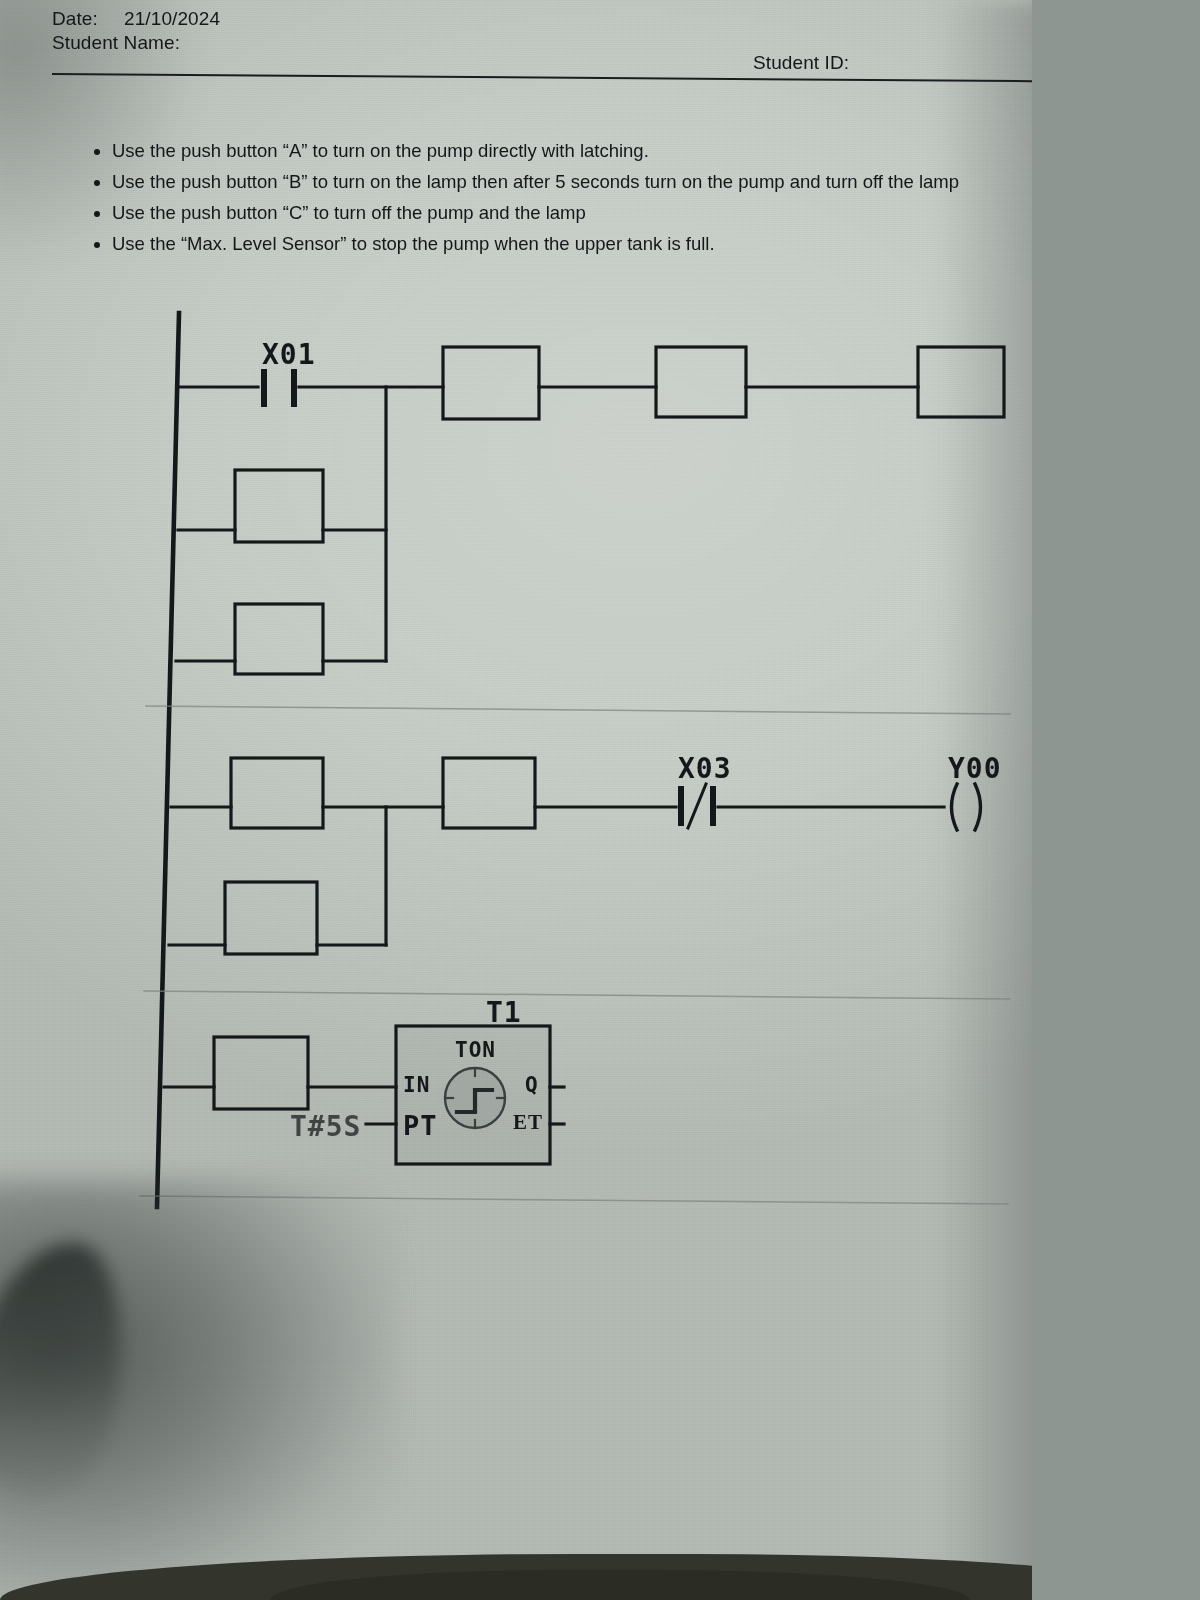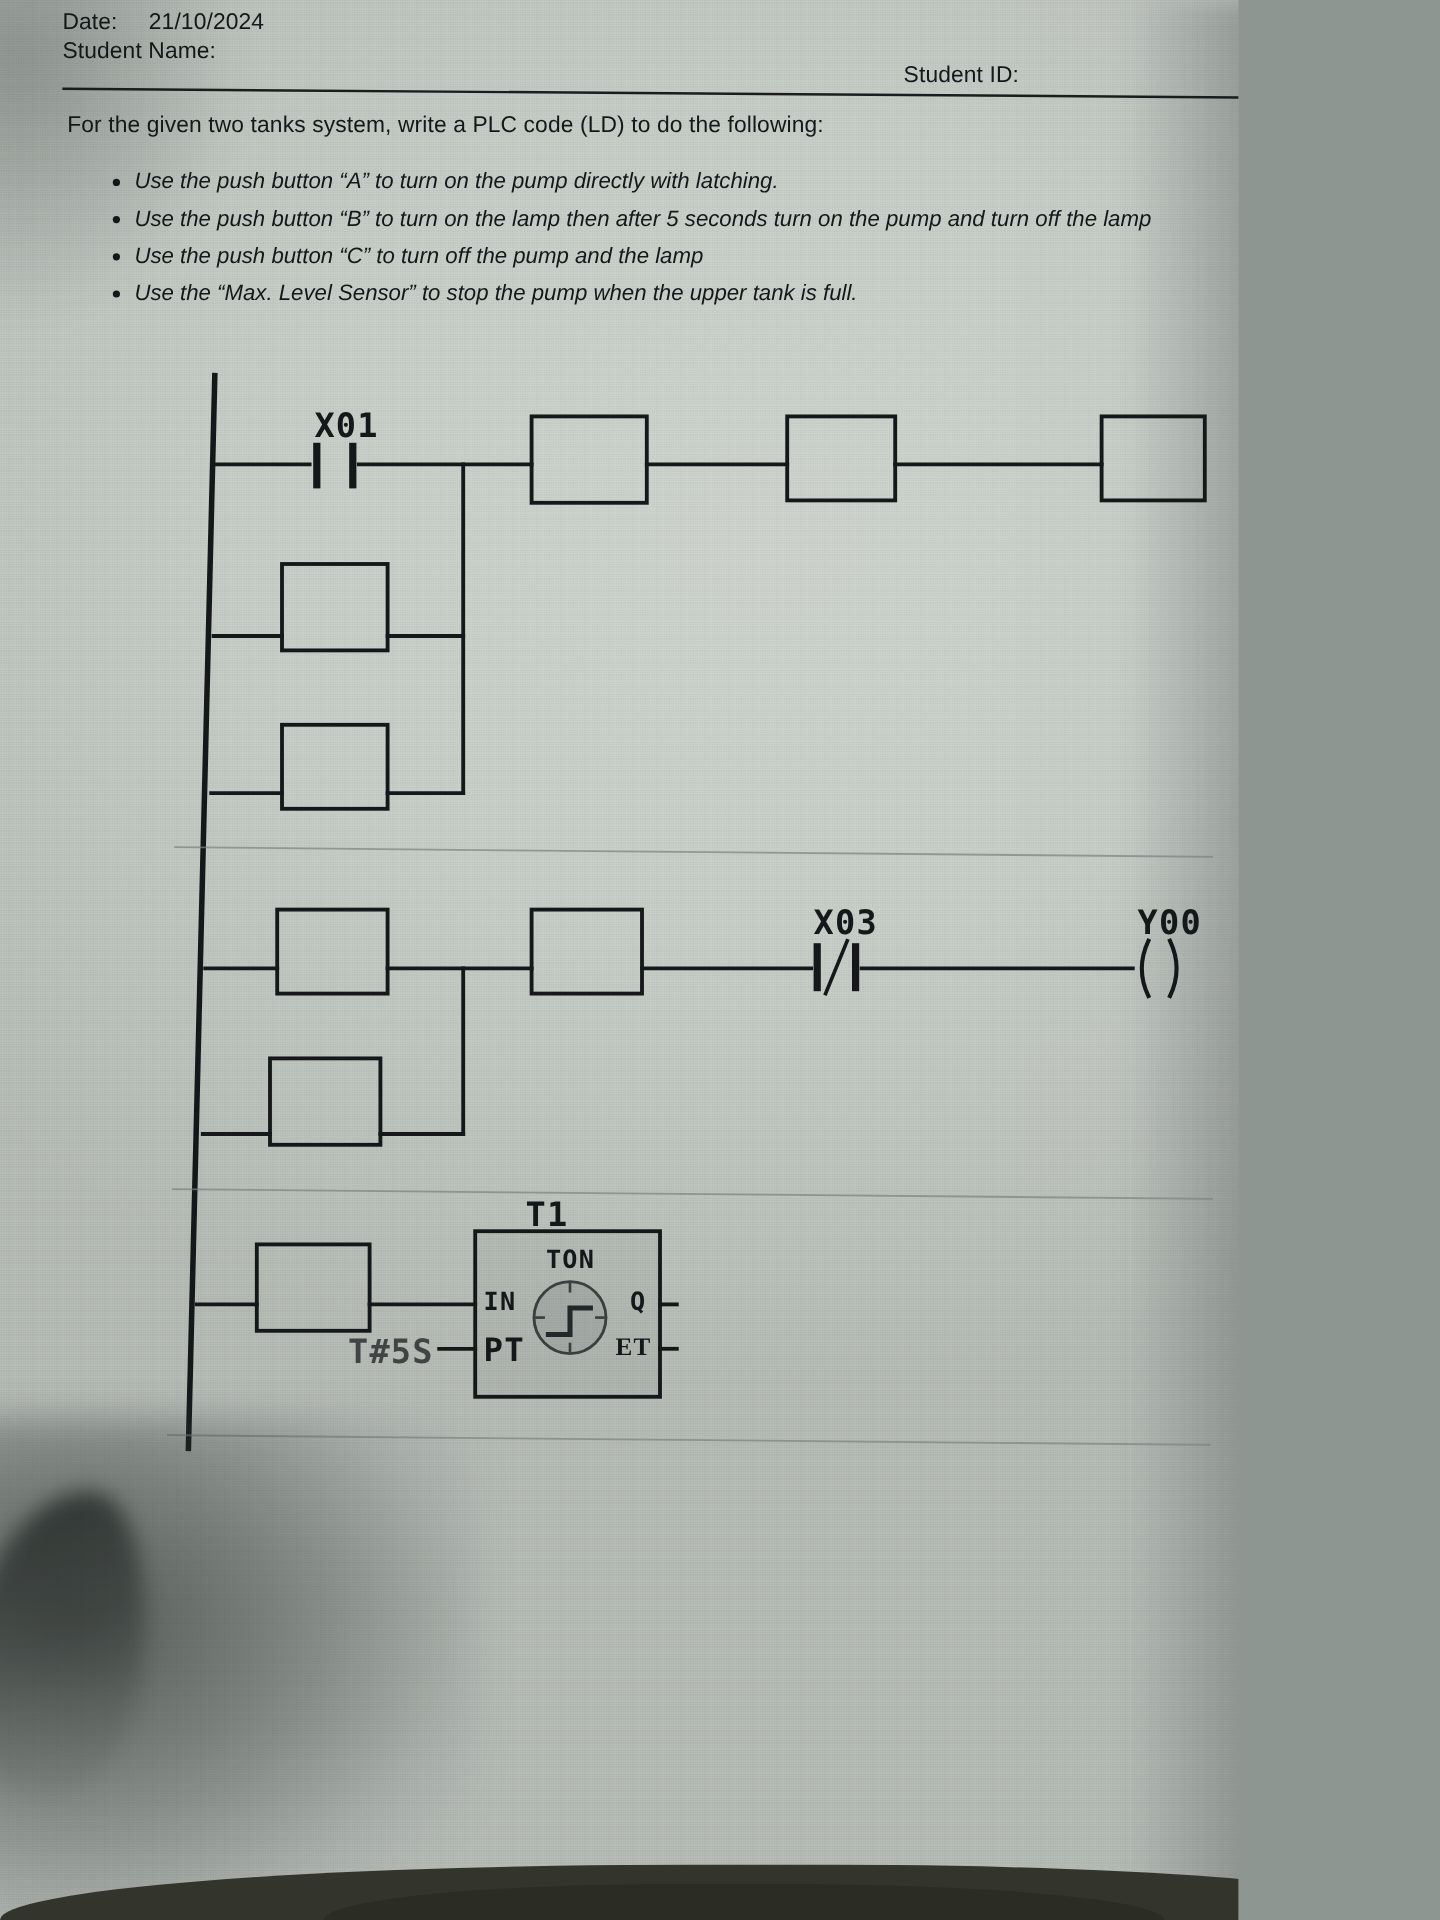--- a/index.html
+++ b/index.html
@@ -124,21 +124,20 @@
     position: absolute;
     left: 78px;
     top: 136px;
     width: 1080px;
   }
   .bullets li {
     font-size: 18.5px;
     line-height: 30px;
     margin: 0 0 1px 0;
     white-space: nowrap;
-    font-style: italic;
   }
   .bullets ul { margin: 0; padding-left: 34px; }
 
   
   .ladder {
     position: absolute;
     left: 0; top: 0;
     width: 1200px; height: 1600px;
     pointer-events: none;
   }
@@ -149,21 +148,21 @@
     font-family: "DejaVu Sans Mono", monospace;
     font-weight: bold;
     font-size: 28px;
     letter-spacing: 1px;
     color: #15181a;
     white-space: nowrap;
   }
   .lbl-x01 { left: 262px; top: 338px; }
   .lbl-x03 { left: 678px; top: 752px; }
   .lbl-y00 { left: 948px; top: 752px; }
-  .lbl-t1  { left: 438px; top: 996px; }
+  .lbl-t1  { left: 486px; top: 996px; }
   .lbl-ton { left: 455px; top: 1038px; font-size: 21px; }
   .lbl-in  { left: 403px; top: 1073px; font-size: 21px; }
   .lbl-pt  { left: 403px; top: 1110px; font-size: 27px; }
   .lbl-q   { left: 525px; top: 1073px; font-size: 21px; }
   .lbl-et  { left: 513px; top: 1110px; font-size: 21px; font-family: Liberation Serif, serif; }
   .lbl-pt-val {
     left: 290px; top: 1110px;
     font-size: 28px;
     opacity: .72;
   }
@@ -178,21 +177,20 @@
   <div class="shadow-right-edge"></div>
 
   <div class="txt date-label">Date:</div>
   <div class="txt date-value">21/10/2024</div>
 
   <div class="txt sn-label">Student Name:</div>
   <div class="txt sid-label">Student ID:</div>
   <div class="underline-1"></div>
   <div class="tick-right">.</div>
 
-  <div class="txt prompt">For the given two tanks system, write a PLC code (LD) to do the following:</div>
 
   <div class="bullets">
     <ul>
       <li>Use the push button “A” to turn on the pump directly with latching.</li>
       <li>Use the push button “B” to turn on the lamp then after 5 seconds turn on the pump and turn off the lamp</li>
       <li>Use the push button “C” to turn off the pump and the lamp</li>
       <li>Use the “Max. Level Sensor” to stop the pump when the upper tank is full.</li>
     </ul>
   </div>
 

